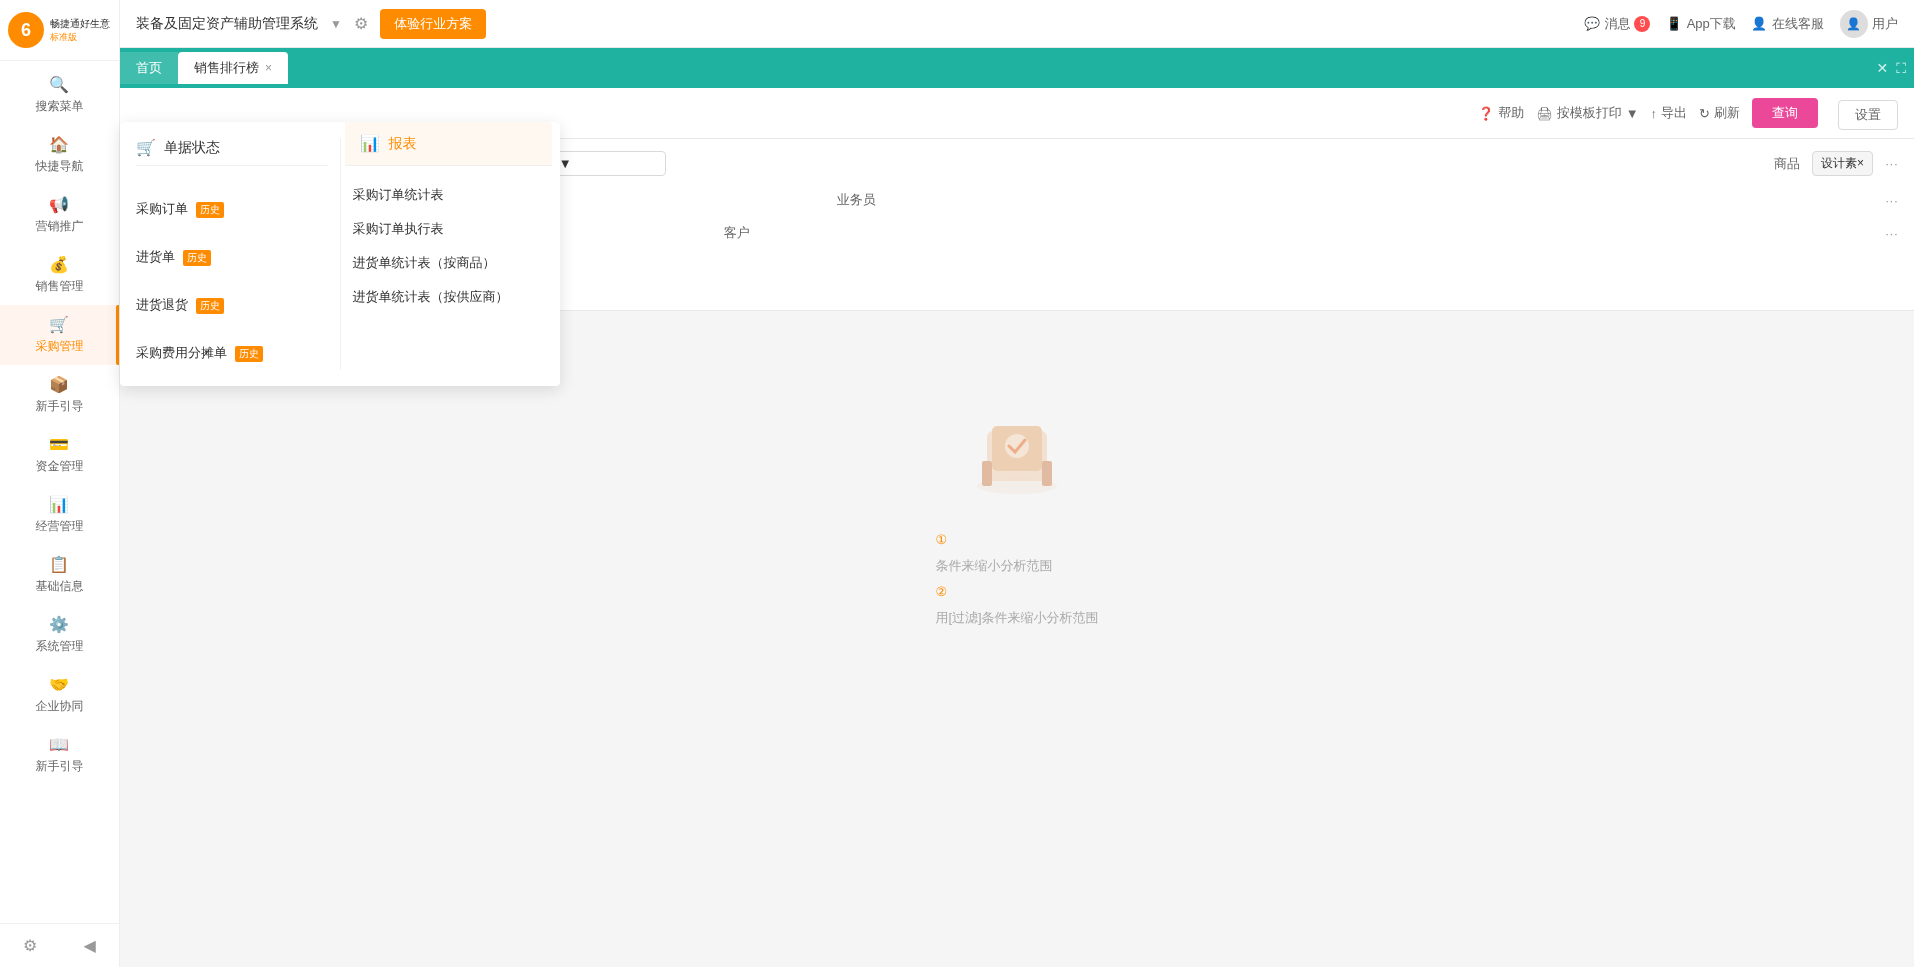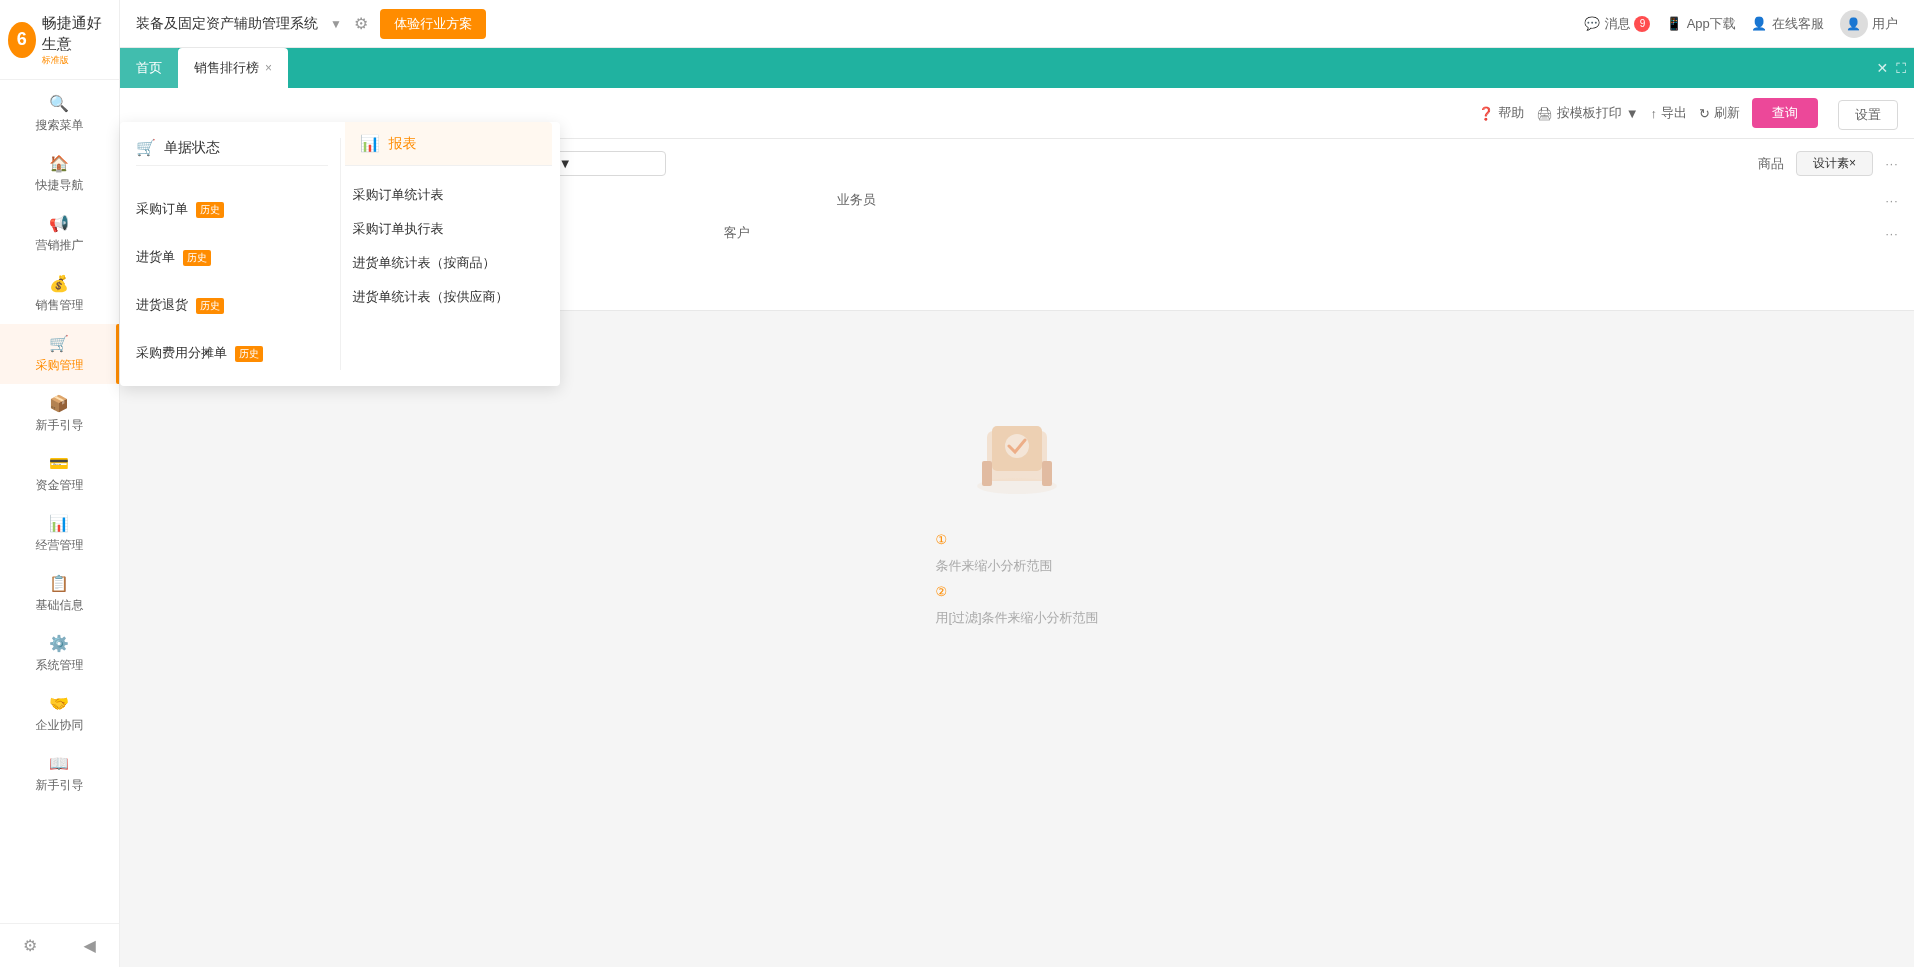--- a/index.html
+++ b/index.html
@@ -5,21 +5,21 @@
     * { box-sizing: border-box; margin: 0; padding: 0; }
     body { font-family: "Microsoft YaHei", "PingFang SC", sans-serif; font-size: 13px; background: #f5f5f5; overflow: hidden; }
 
     
     .app-container { display: flex; height: 967px; width: 1914px; }
 
     
     .sidebar { width: 120px; background: #fff; display: flex; flex-direction: column; border-right: 1px solid #eee; flex-shrink: 0; }
     .sidebar-logo { padding: 12px 8px; display: flex; align-items: center; gap: 6px; background: #fff; border-bottom: 1px solid #f0f0f0; }
     .sidebar-logo-icon { width: 36px; height: 36px; background: #ff8c00; border-radius: 50%; display: flex; align-items: center; justify-content: center; color: white; font-size: 18px; font-weight: bold; }
-    .sidebar-logo-text { font-size: 15px; color: #333; line-height: 1.4; }
+    .sidebar-logo-text { font-size: 10px; color: #333; line-height: 1.4; }
     .sidebar-logo-badge { font-size: 9px; color: #ff8c00; }
 
     .sidebar-menu { flex: 1; overflow-y: auto; padding: 4px 0; }
     .sidebar-item { display: flex; flex-direction: column; align-items: center; padding: 10px 4px; cursor: pointer; color: #666; font-size: 12px; gap: 4px; position: relative; }
     .sidebar-item.active { color: #ff8c00; background: #fff5ee; }
     .sidebar-item.active::right { content: ''; position: absolute; right: 0; top: 0; bottom: 0; width: 3px; background: #ff8c00; }
     .sidebar-item .icon { font-size: 16px; }
     .sidebar-item-label { font-size: 12px; }
 
     .sidebar-footer { padding: 12px 0; display: flex; justify-content: space-around; border-top: 1px solid #f0f0f0; }
@@ -34,37 +34,37 @@
     .topbar-arrow { color: #999; font-size: 12px; cursor: pointer; }
     .topbar-gear { color: #999; font-size: 16px; cursor: pointer; }
     .topbar-btn-orange { background: #ff8c00; color: white; border: none; padding: 6px 14px; border-radius: 4px; cursor: pointer; font-size: 13px; }
     .topbar-right { margin-left: auto; display: flex; align-items: center; gap: 16px; color: #666; font-size: 13px; }
     .topbar-right-item { display: flex; align-items: center; gap: 4px; cursor: pointer; }
     .notification-badge { background: #ff4d4f; color: white; border-radius: 50%; width: 16px; height: 16px; font-size: 10px; display: flex; align-items: center; justify-content: center; }
     .avatar { width: 28px; height: 28px; border-radius: 50%; background: #ddd; display: flex; align-items: center; justify-content: center; color: #999; font-size: 12px; }
 
     
     .tabbar { height: 40px; background: #20b2a0; display: flex; align-items: center; padding: 0 0; position: relative; }
-    .tab { padding: 0 16px; height: 40px; display: flex; align-items: center; cursor: pointer; font-size: 13px; color: rgba(255,255,255,0.85); gap: 6px; }
+    .tab { padding: 0 16px; height: 32px; display: flex; align-items: center; cursor: pointer; font-size: 13px; color: rgba(255,255,255,0.85); gap: 6px; }
     .tab.home { background: rgba(255,255,255,0.15); color: white; }
     .tab.active { background: white; color: #333; border-radius: 4px 4px 0 0; }
     .tab-close { color: #999; font-size: 12px; cursor: pointer; }
     .tabbar-right { margin-left: auto; display: flex; align-items: center; padding-right: 8px; gap: 8px; }
     .tabbar-icon { color: rgba(255,255,255,0.8); cursor: pointer; font-size: 14px; }
 
     
     .content { flex: 1; background: #f5f5f5; overflow: auto; position: relative; }
 
     
     .filter-bar { background: white; padding: 12px 16px; border-bottom: 1px solid #e8e8e8; }
     .filter-row { display: flex; align-items: center; gap: 12px; margin-bottom: 10px; flex-wrap: wrap; }
     .filter-row:last-child { margin-bottom: 0; }
     .filter-label { color: #666; font-size: 13px; white-space: nowrap; }
     .filter-select { border: 1px solid #d9d9d9; border-radius: 4px; padding: 4px 8px; font-size: 13px; color: #333; background: white; cursor: pointer; display: flex; align-items: center; gap: 4px; min-width: 120px; }
-    .filter-tag { background: #f5f5f5; border: 1px solid #d9d9d9; border-radius: 4px; padding: 3px 16px; font-size: 12px; color: #333; display: flex; align-items: center; gap: 4px; }
+    .filter-tag { background: #f5f5f5; border: 1px solid #d9d9d9; border-radius: 4px; padding: 3px 8px; font-size: 12px; color: #333; display: flex; align-items: center; gap: 4px; }
     .filter-date { display: flex; align-items: center; gap: 4px; font-size: 13px; }
     .filter-date-link { color: #20b2a0; cursor: pointer; text-decoration: none; }
     .filter-dots { color: #999; cursor: pointer; }
     .collapse-btn { color: #20b2a0; cursor: pointer; font-size: 13px; display: flex; align-items: center; gap: 4px; margin: 0 auto; padding: 8px 0; }
 
     .filter-toolbar { background: white; display: flex; align-items: center; justify-content: flex-end; padding: 8px 16px; gap: 12px; border-bottom: 1px solid #e8e8e8; }
     .toolbar-btn { color: #666; font-size: 13px; cursor: pointer; display: flex; align-items: center; gap: 4px; }
     .btn-query { background: #ec4899; color: white; border: none; padding: 6px 20px; border-radius: 4px; cursor: pointer; font-size: 13px; }
     .btn-settings { background: white; color: #666; border: 1px solid #d9d9d9; padding: 5px 16px; border-radius: 4px; cursor: pointer; font-size: 13px; margin-top: 4px; display: block; }
 

